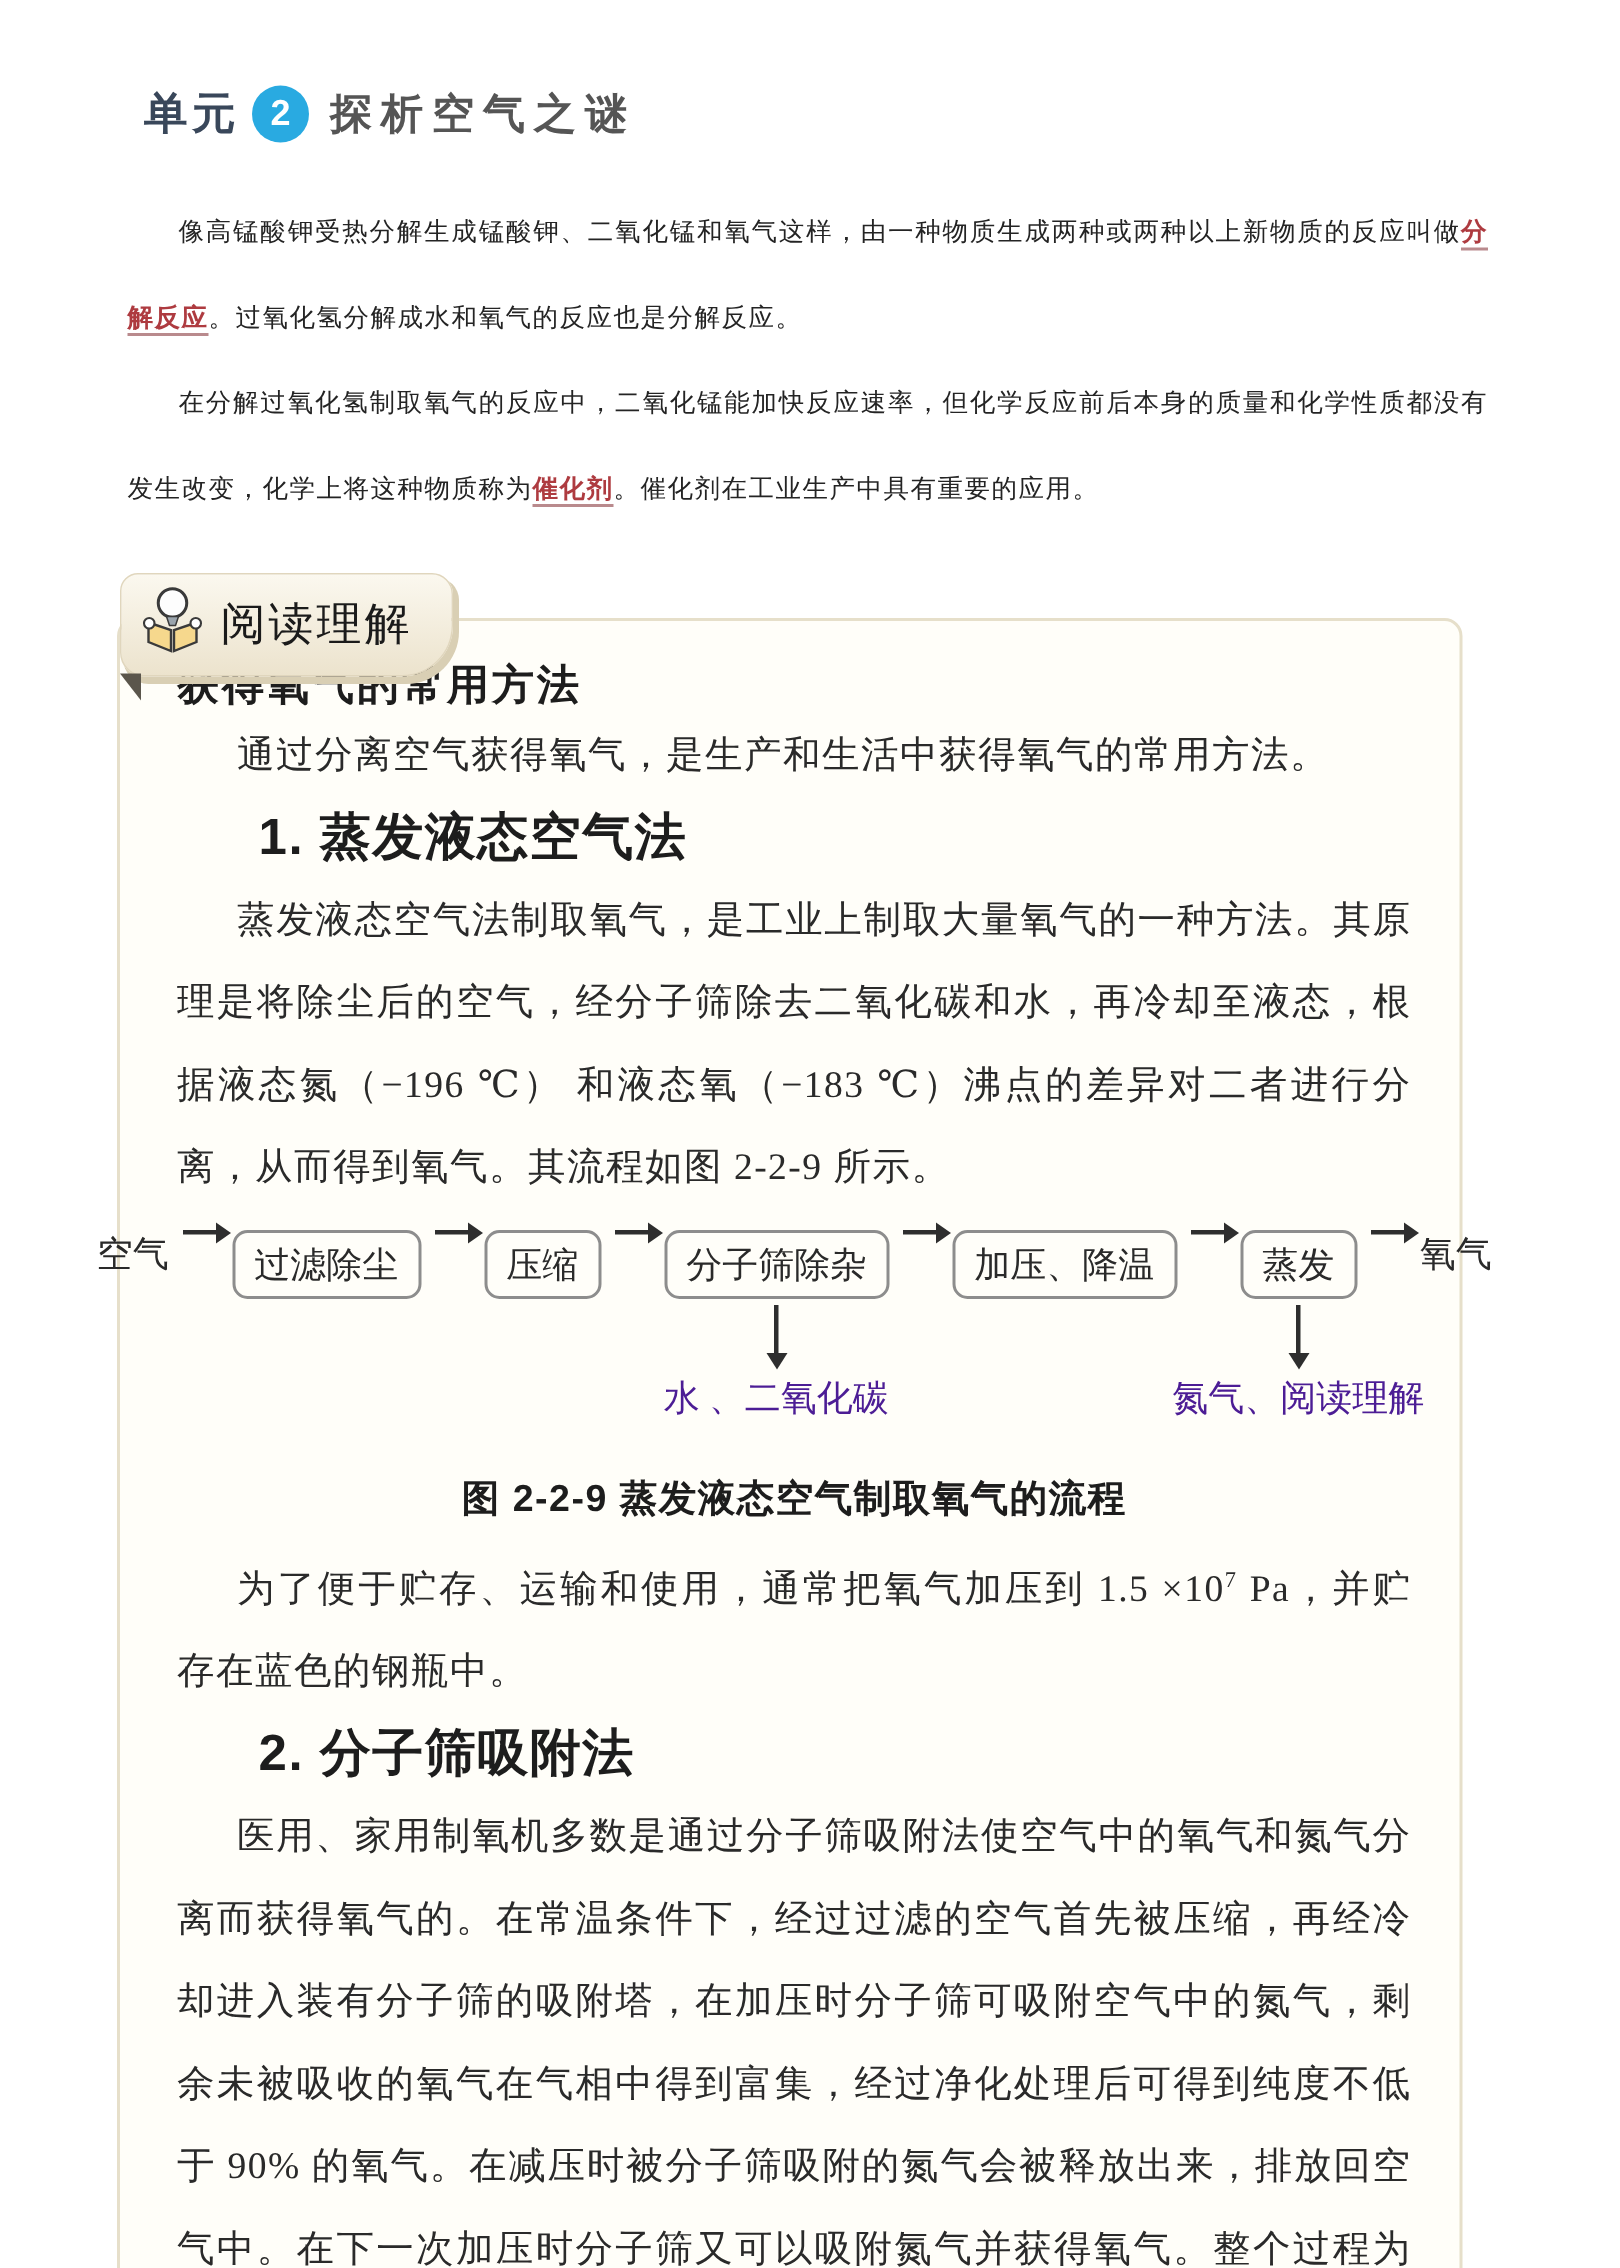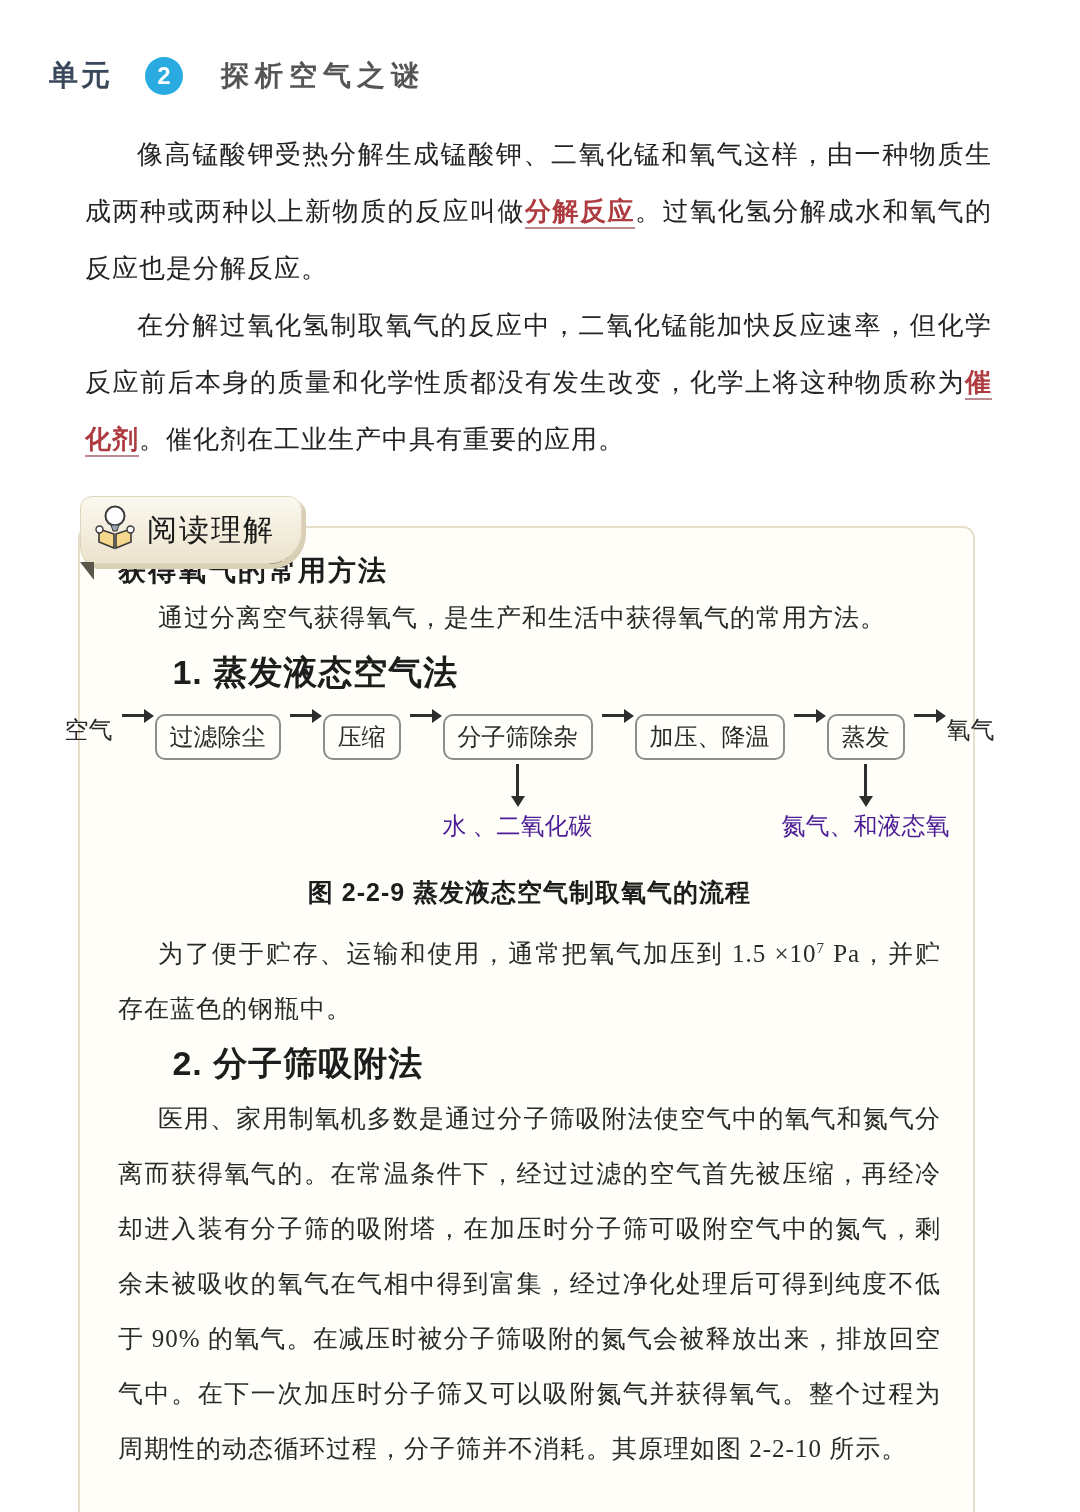--- a/index.html
+++ b/index.html
@@ -2,33 +2,33 @@
 <html><head>
 <meta charset="utf-8">
 <style>
   * { margin:0; padding:0; box-sizing:border-box; }
   html,body { background:#ffffff; }
   .page {
     position:relative; width:1080px; height:1512px; background:#ffffff;
     font-family:"Liberation Serif","DejaVu Serif",serif; color:#1f1f1f; overflow:hidden;
   }
   
-  .header { display:flex; align-items:center; margin:56px 0 0 49px;
-            font-family:"Liberation Sans","DejaVu Sans",sans-serif;gap:24px; }
+  .header { display:flex; align-items:center; margin:56px 0 0 96px;
+            font-family:"Liberation Sans","DejaVu Sans",sans-serif; }
   .unit-label { font-size:29px; font-weight:bold; color:#39475a; letter-spacing:3px; }
   .unit-circle {
     display:flex; align-items:center; justify-content:center;
     width:38px; height:38px; border-radius:50%; background:#29aae1; color:#ffffff;
     font-size:24px; font-weight:bold; margin:0 14px 0 8px;
   }
   .chapter-title { font-size:28px; font-weight:bold; color:#555555; letter-spacing:6px; }
   
   .intro { margin:30px 88px 0 85px; }
   .intro p {
-    font-size:26px; line-height:57px; text-align:justify; text-indent:2em;
+    font-size:17px; line-height:57px; text-align:justify; text-indent:2em;
     color:#242424; letter-spacing:1px;
   }
   .term { color:#ae3b40; font-weight:bold; border-bottom:2px solid #b98a8d; padding-bottom:1px; }
   
   .reading-section { position:relative; margin:58px 105px 0 78px; }
   .badge {
     position:absolute; top:-30px; left:2px; z-index:3;
     display:flex; align-items:center; gap:12px;
     padding:8px 26px 8px 14px;
     background:linear-gradient(#fbf8ef,#ece3cd);
@@ -117,20 +117,21 @@
         </svg>
       </span>
       <span class="badge-label">阅读理解</span>
     </div>
 
     <div class="reading-box">
       <div class="box-title">获得氧气的常用方法</div>
       <p class="box-p">通过分离空气获得氧气，是生产和生活中获得氧气的常用方法。</p>
 
       <div class="box-heading">1. 蒸发液态空气法</div>
+      <p class="box-p">蒸发液态空气法制取氧气，是工业上制取大量氧气的一种方法。其原理是将除尘后的空气，经分子筛除去二氧化碳和水，再冷却至液态，根据液态氮（−196 ℃） 和液态氧（−183 ℃）沸点的差异对二者进行分离，从而得到氧气。其流程如图 2-2-9 所示。</p>
 
       <div class="flowchart">
         <div class="flow-row">
           <span class="flow-text">空气</span>
           <span class="harrow"></span>
           <span class="flow-box">过滤除尘</span>
           <span class="harrow"></span>
           <span class="flow-box">压缩</span>
           <span class="harrow"></span>
           <span class="flow-box">
@@ -140,21 +141,21 @@
               <span class="drop-label">水 、二氧化碳</span>
             </span>
           </span>
           <span class="harrow"></span>
           <span class="flow-box">加压、降温</span>
           <span class="harrow"></span>
           <span class="flow-box">
             <span>蒸发</span>
             <span class="drop">
               <span class="varrow"></span>
-              <span class="drop-label">氮气、和液态氧</span>
+              <span class="drop-label">氮气、阅读理解</span>
             </span>
           </span>
           <span class="harrow"></span>
           <span class="flow-text">氧气</span>
         </div>
         <div class="flow-caption">图 2-2-9 蒸发液态空气制取氧气的流程</div>
       </div>
 
       <p class="box-p after-caption"><span>为了便于贮存、运输和使用，通常把氧气加压到 1.5 ×10</span><sup>7</sup><span> Pa，并贮存在蓝色的钢瓶中。</span></p>
 

